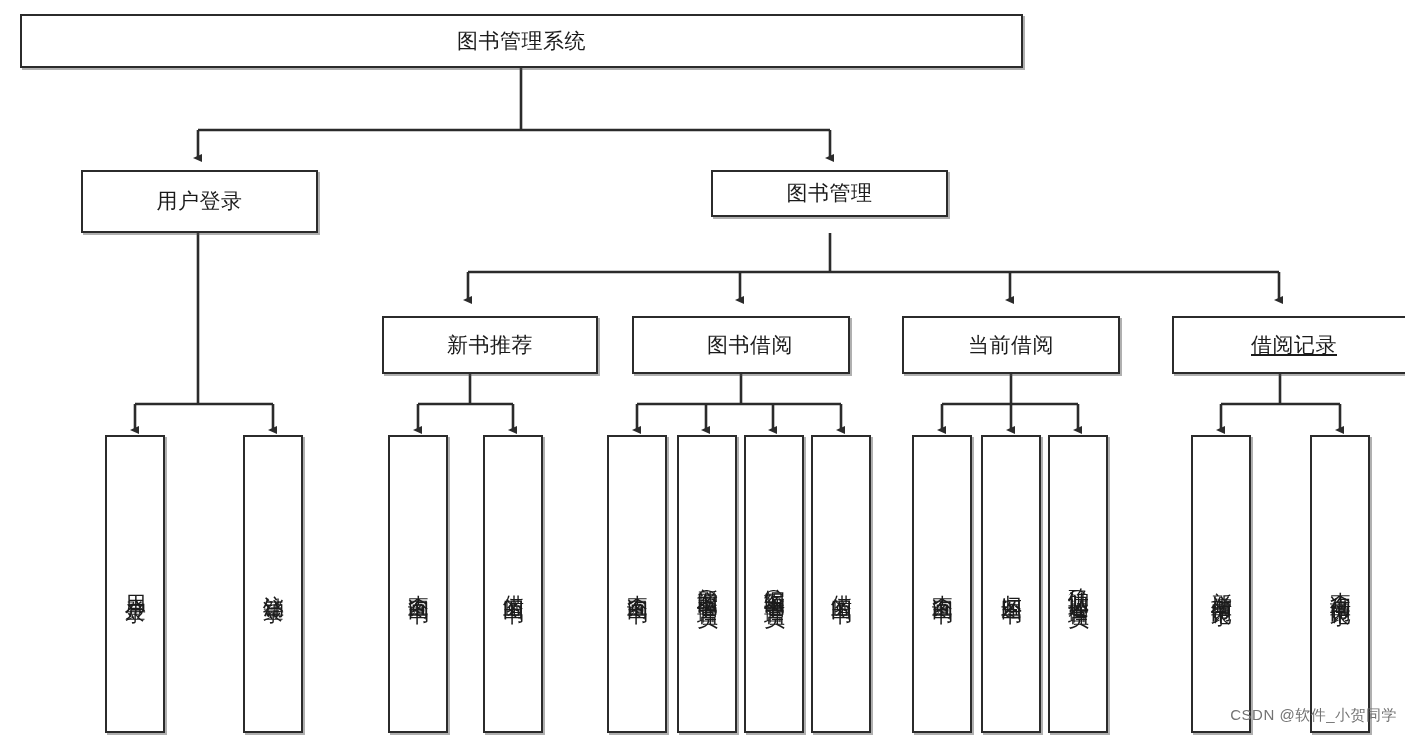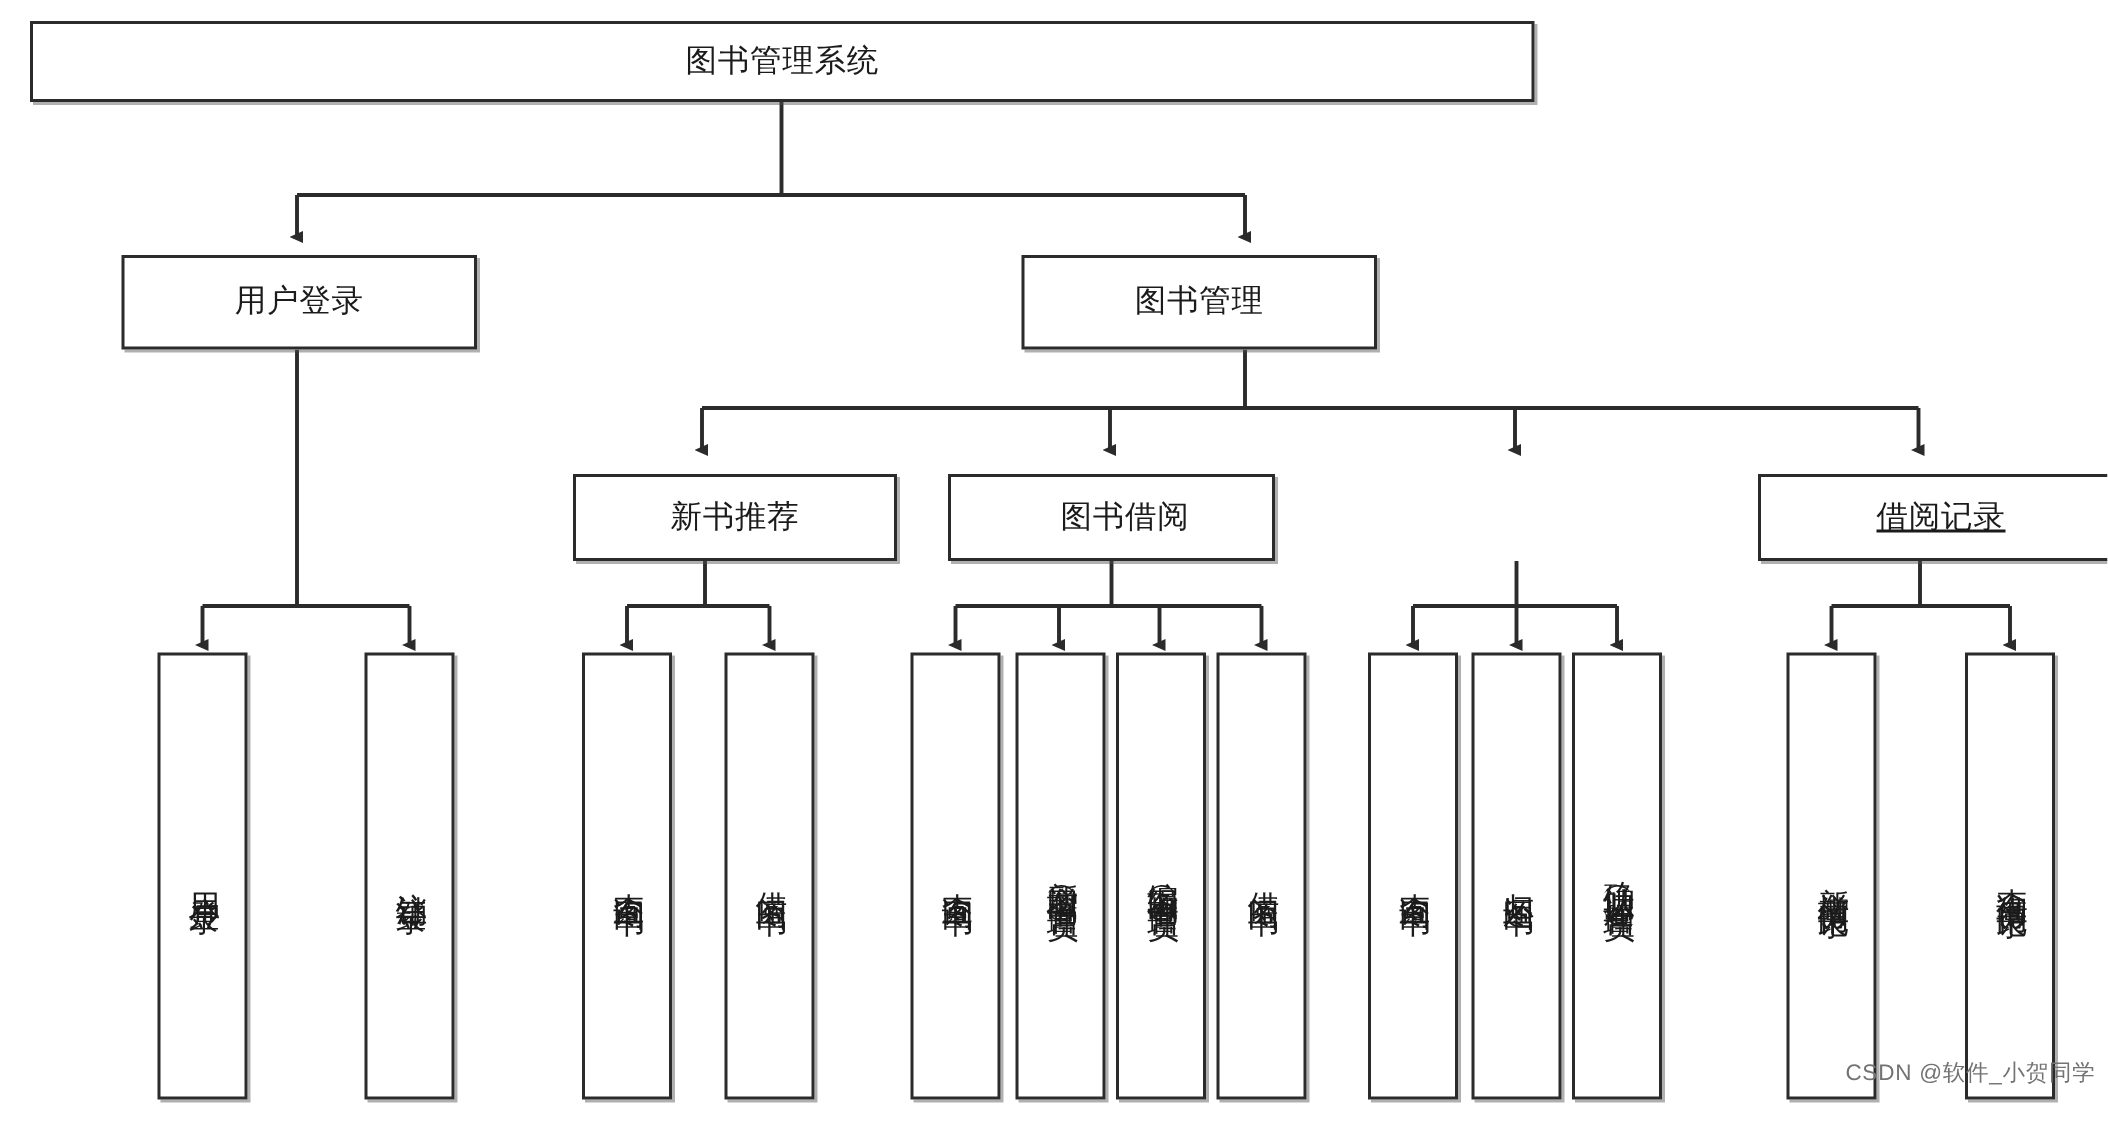--- a/index.html
+++ b/index.html
@@ -113,32 +113,35 @@
   </svg>
 
   <div class="node h" style="left:20px;top:14px;width:1003px;height:54px;">
     <span class="lbl">图书管理系统</span>
   </div>
 
   <div class="node h" style="left:81px;top:170px;width:237px;height:63px;">
     <span class="lbl">用户登录</span>
   </div>
 
-  <div class="node h" style="left:681px;top:170px;width:237px;height:63px;">
+  <div class="node h" style="left:711px;top:170px;width:237px;height:47px;">
     <span class="lbl">图书管理</span>
   </div>
 
   <div class="node h" style="left:382px;top:316px;width:216px;height:58px;">
     <span class="lbl">新书推荐</span>
   </div>
 
   <div class="node h" style="left:632px;top:316px;width:218px;height:58px;padding-left:24px;">
     <span class="lbl">图书借阅</span>
   </div>
 
+  <div class="node h" style="left:902px;top:316px;width:218px;height:58px;">
+    <span class="lbl">当前借阅</span>
+  </div>
 
   <div class="node h" style="left:1172px;top:316px;width:244px;height:58px;text-decoration:underline;">
     <span class="lbl">借阅记录</span>
   </div>
 
   <div class="node v" style="left:105px;top:435px;width:60px;height:298px;">
     <span class="lbl">用户登录</span>
   </div>
 
   <div class="node v" style="left:243px;top:435px;width:60px;height:298px;">

